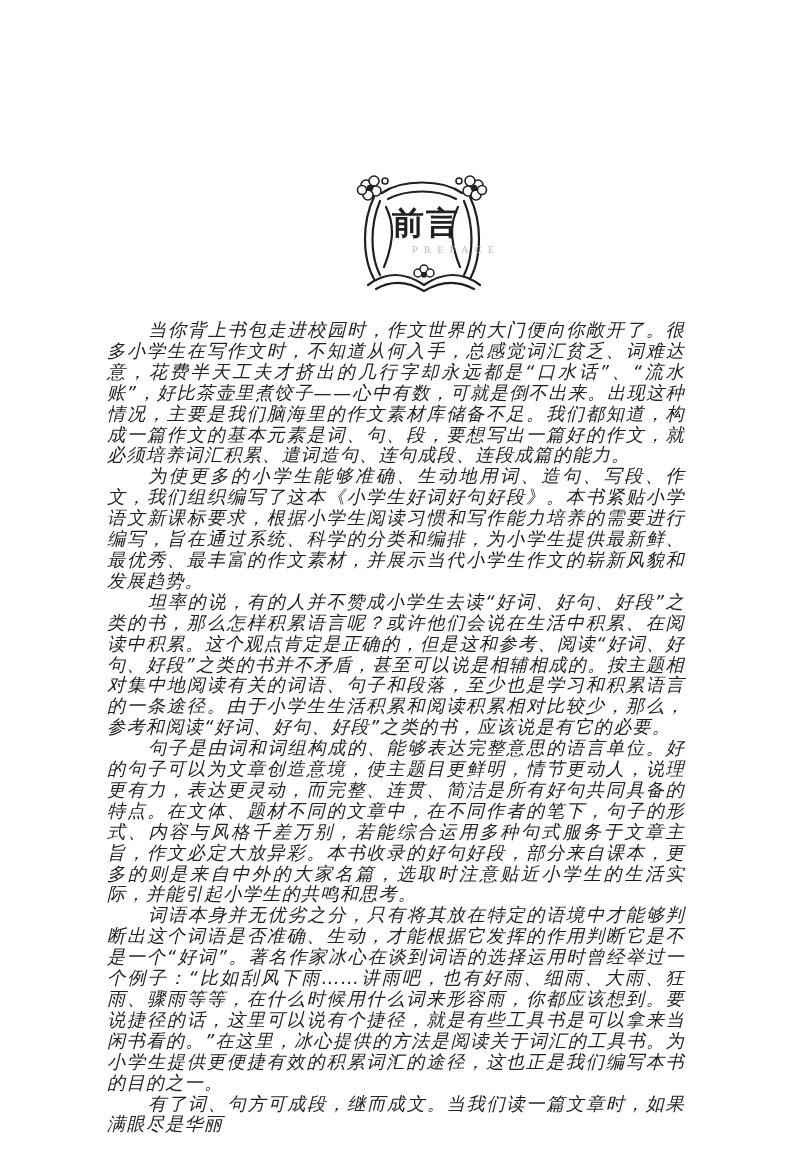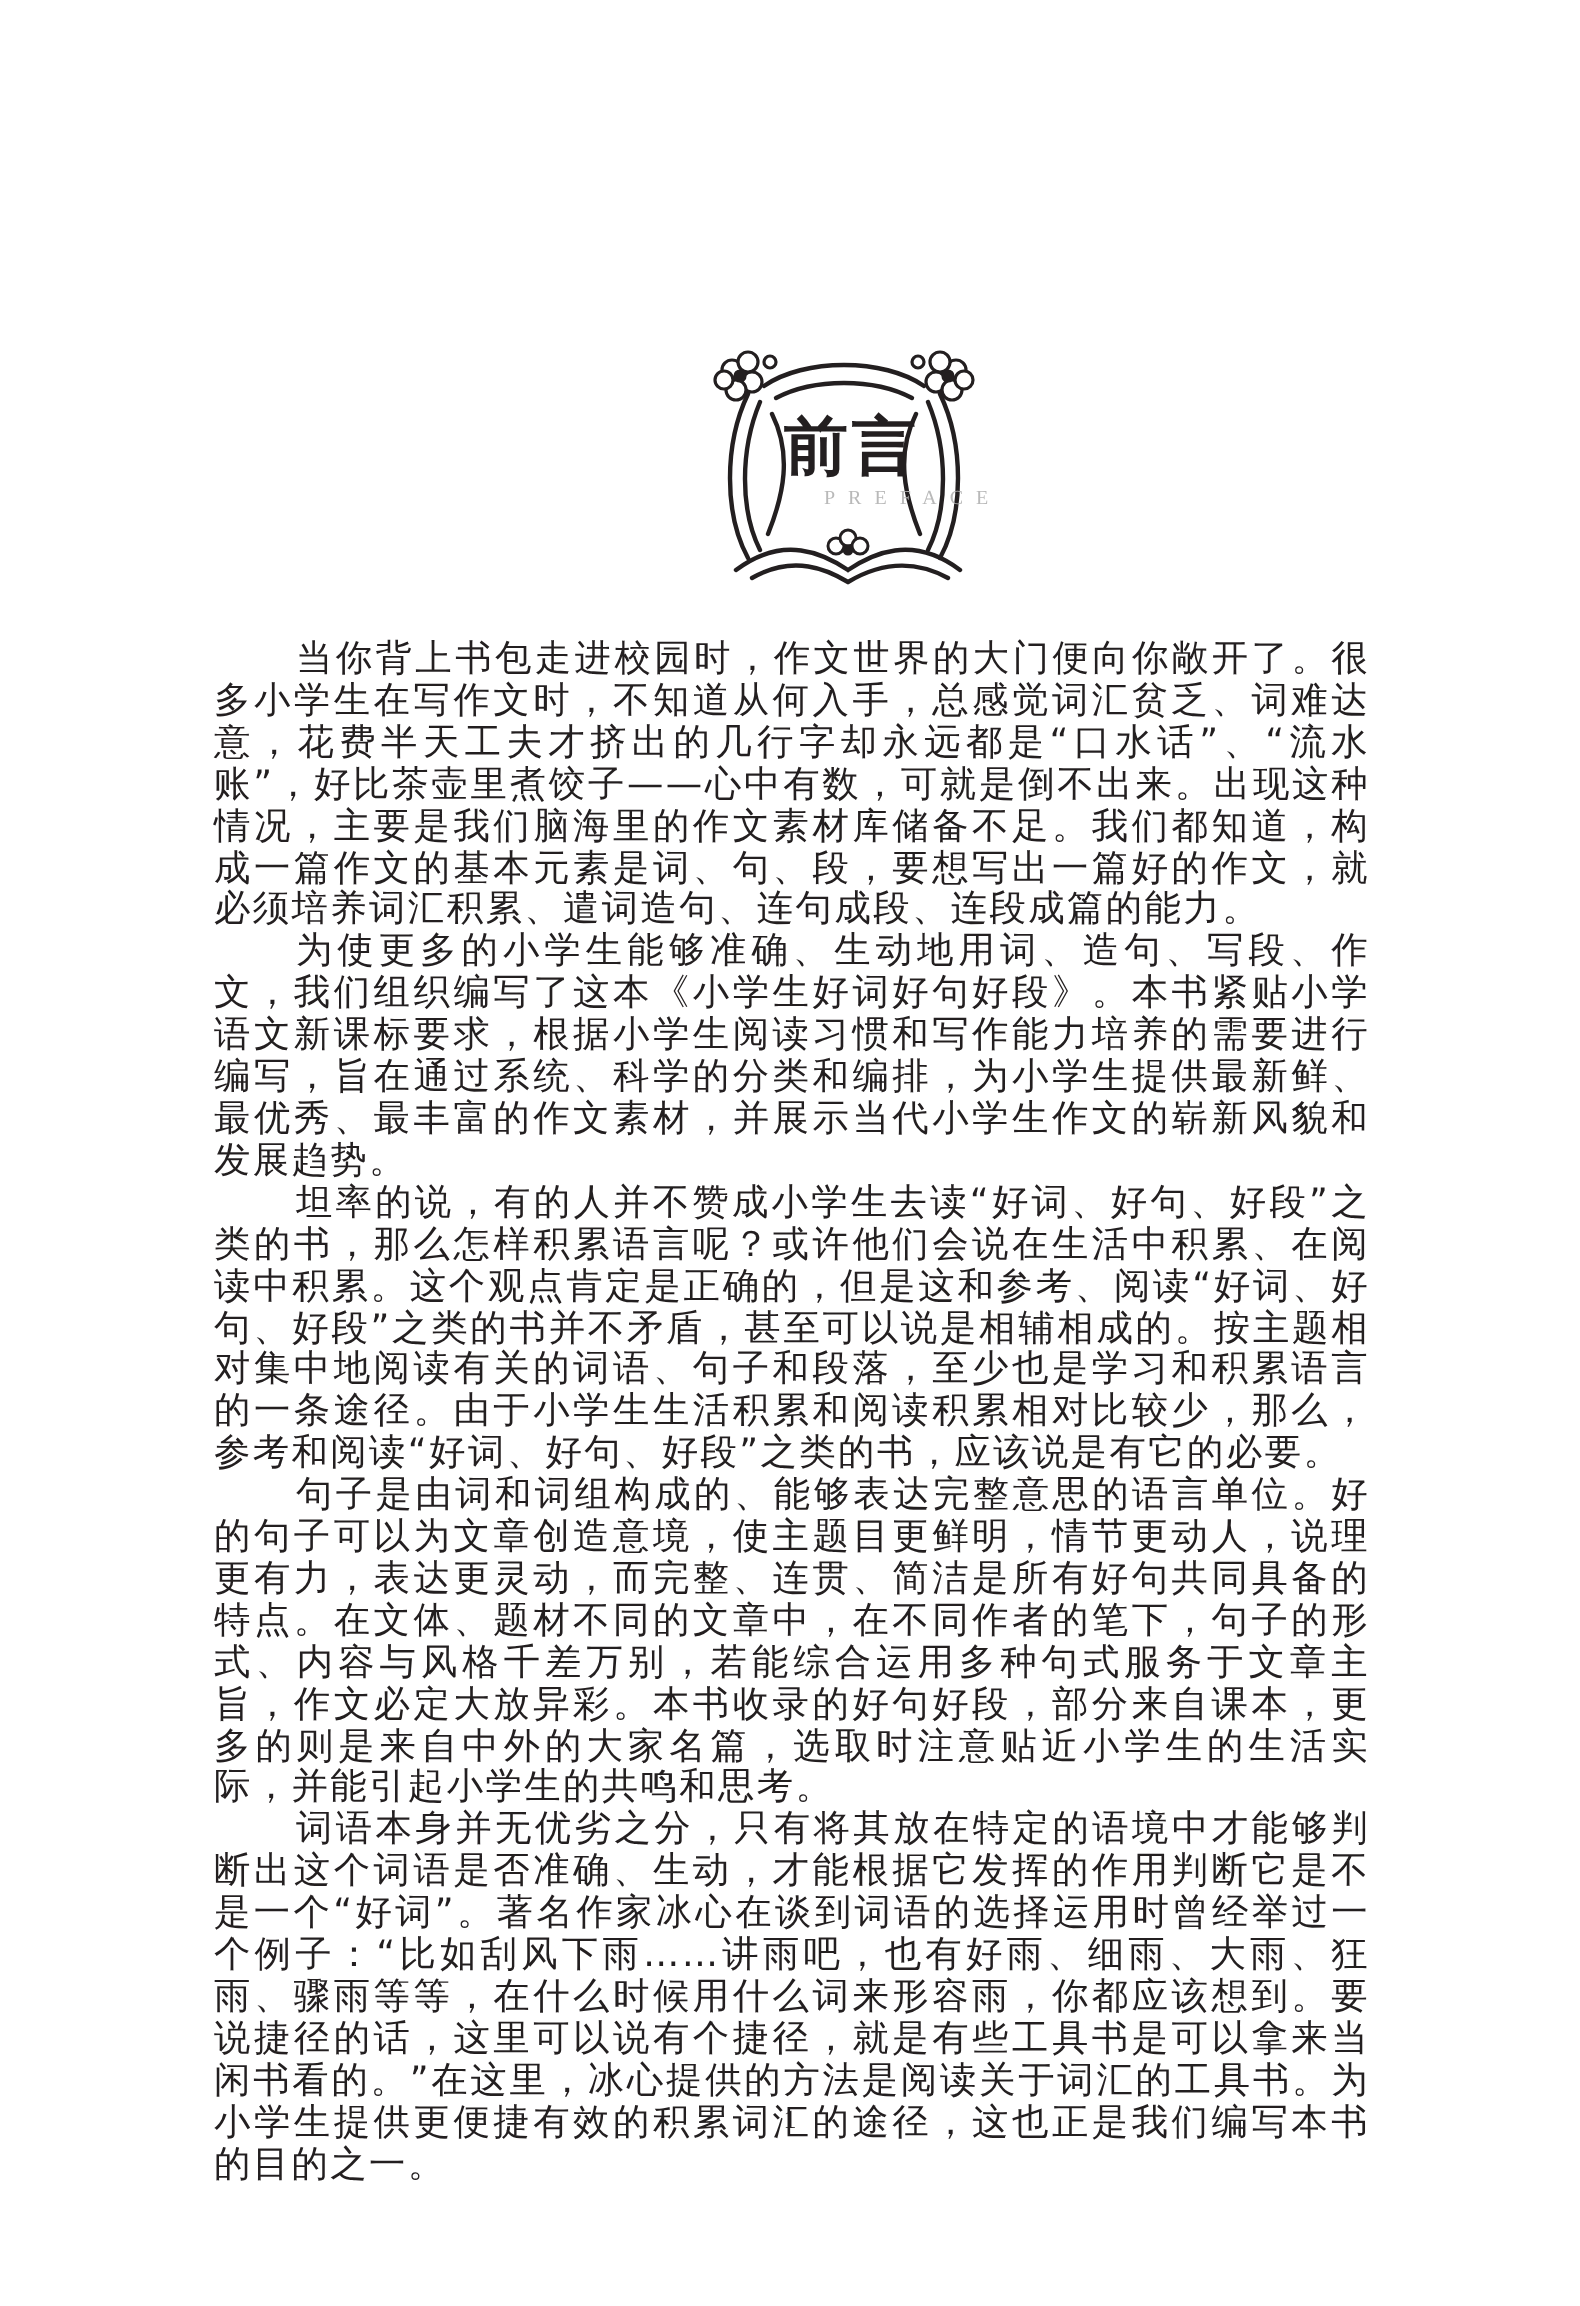--- a/index.html
+++ b/index.html
@@ -65,20 +65,21 @@
     font-size: 18.2px;
     line-height: 20.9px;
     text-align: justify;
     letter-spacing: 1.2px;
     font-family: "DejaVu Sans", sans-serif;
     color: #231f20;
   }
   .body-text p {
     margin: 0;
     text-indent: 2.25em;
+    font-style: italic;
   }
   .page-number {
     position: absolute;
     left: 385px;
     top: 1052px;
     width: 20px;
     text-align: center;
     font-size: 13px;
     font-family: "Liberation Serif", serif;
     color: #231f20;
@@ -139,16 +140,17 @@
     <div class="emblem-title">前言</div>
     <div class="emblem-sub">PREFACE</div>
   </div>
 
   <div class="body-text">
     <p>当你背上书包走进校园时，作文世界的大门便向你敞开了。很多小学生在写作文时，不知道从何入手，总感觉词汇贫乏、词难达意，花费半天工夫才挤出的几行字却永远都是“口水话”、“流水账”，好比茶壶里煮饺子——心中有数，可就是倒不出来。出现这种情况，主要是我们脑海里的作文素材库储备不足。我们都知道，构成一篇作文的基本元素是词、句、段，要想写出一篇好的作文，就必须培养词汇积累、遣词造句、连句成段、连段成篇的能力。</p>
     <p>为使更多的小学生能够准确、生动地用词、造句、写段、作文，我们组织编写了这本《小学生好词好句好段》。本书紧贴小学语文新课标要求，根据小学生阅读习惯和写作能力培养的需要进行编写，旨在通过系统、科学的分类和编排，为小学生提供最新鲜、最优秀、最丰富的作文素材，并展示当代小学生作文的崭新风貌和发展趋势。</p>
     <p>坦率的说，有的人并不赞成小学生去读“好词、好句、好段”之类的书，那么怎样积累语言呢？或许他们会说在生活中积累、在阅读中积累。这个观点肯定是正确的，但是这和参考、阅读“好词、好句、好段”之类的书并不矛盾，甚至可以说是相辅相成的。按主题相对集中地阅读有关的词语、句子和段落，至少也是学习和积累语言的一条途径。由于小学生生活积累和阅读积累相对比较少，那么，参考和阅读“好词、好句、好段”之类的书，应该说是有它的必要。</p>
     <p>句子是由词和词组构成的、能够表达完整意思的语言单位。好的句子可以为文章创造意境，使主题目更鲜明，情节更动人，说理更有力，表达更灵动，而完整、连贯、简洁是所有好句共同具备的特点。在文体、题材不同的文章中，在不同作者的笔下，句子的形式、内容与风格千差万别，若能综合运用多种句式服务于文章主旨，作文必定大放异彩。本书收录的好句好段，部分来自课本，更多的则是来自中外的大家名篇，选取时注意贴近小学生的生活实际，并能引起小学生的共鸣和思考。</p>
     <p>词语本身并无优劣之分，只有将其放在特定的语境中才能够判断出这个词语是否准确、生动，才能根据它发挥的作用判断它是不是一个“好词”。著名作家冰心在谈到词语的选择运用时曾经举过一个例子：“比如刮风下雨……讲雨吧，也有好雨、细雨、大雨、狂雨、骤雨等等，在什么时候用什么词来形容雨，你都应该想到。要说捷径的话，这里可以说有个捷径，就是有些工具书是可以拿来当闲书看的。”在这里，冰心提供的方法是阅读关于词汇的工具书。为小学生提供更便捷有效的积累词汇的途径，这也正是我们编写本书的目的之一。</p>
+    <p>有了词、句方可成段，继而成文。当我们读一篇文章时，如果满眼尽是华丽</p>
   </div>
 
   <div class="page-number">1</div>
 </div>
 
 </body></html>

